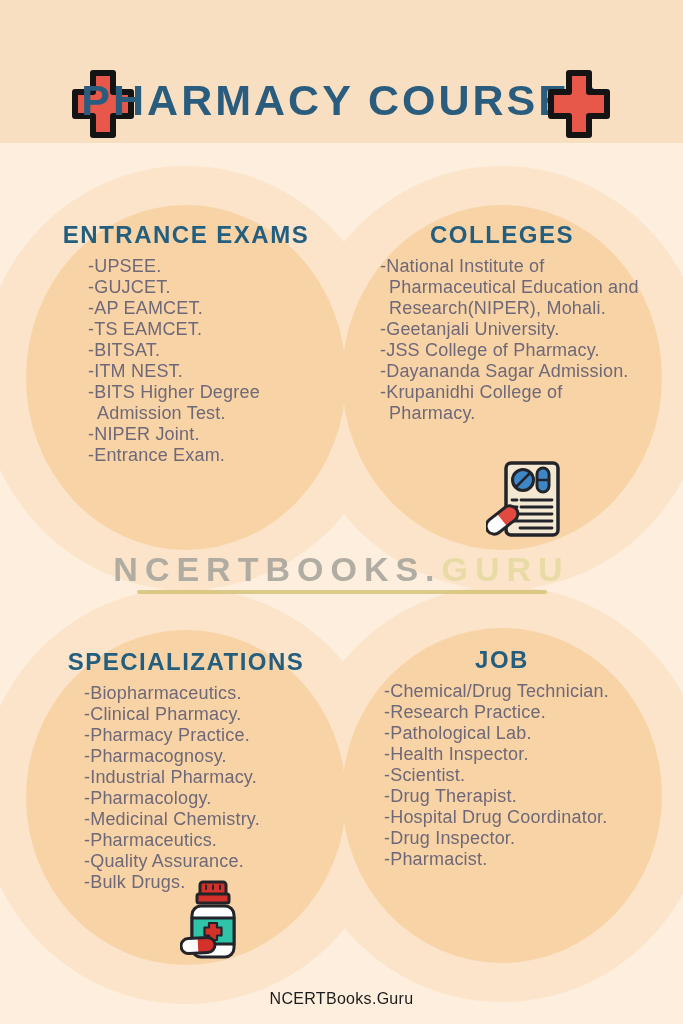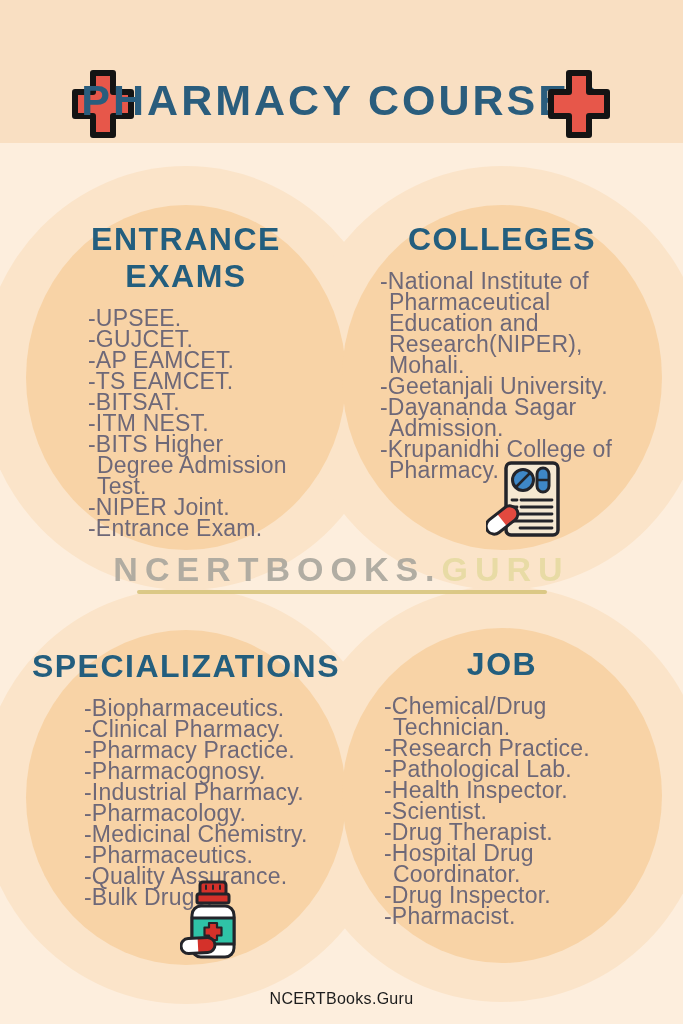--- a/index.html
+++ b/index.html
@@ -22,24 +22,24 @@
   }
   .g-tl{left:-20px;top:166px;width:412px;height:424px;}
   .g-tr{left:296px;top:166px;width:412px;height:424px;}
   .g-bl{left:-20px;top:588px;width:412px;height:416px;}
   .g-br{left:296px;top:586px;width:412px;height:416px;}
   .b-tl{left:26px;top:205px;width:320px;height:345px;padding-top:16px;}
   .b-tr{left:342px;top:205px;width:320px;height:345px;padding-top:16px;}
   .b-bl{left:26px;top:630px;width:320px;height:335px;padding-top:18px;}
   .b-br{left:342px;top:628px;width:320px;height:335px;padding-top:18px;}
   .bubble h2{
-    margin:0;text-align:center;font-size:32px;font-weight:800;letter-spacing:1.5px;
+    margin:0;text-align:center;font-size:24px;font-weight:800;letter-spacing:1.5px;
     color:var(--heading,#235e7e);
   }
-  .list{margin-top:13px;font-size:23px;line-height:21px;letter-spacing:.2px;color:var(--text,#6e6878);}
+  .list{margin-top:7px;font-size:18px;line-height:21px;letter-spacing:.2px;color:var(--text,#6e6878);}
   .list .li{padding-left:9px;text-indent:-9px;}
   .l-entrance{width:214px;margin-left:62px;}
   .l-colleges{width:264px;margin-left:38px;}
   .l-specializations{width:226px;margin-left:58px;}
   .l-job{width:270px;margin-left:42px;}
   .icon-rx{position:absolute;left:486px;top:460px;width:76px;height:80px;}
   .icon-bottle{position:absolute;left:180px;top:880px;width:66px;height:80px;}
   .watermark{
     position:absolute;left:0;top:551px;width:683px;text-align:center;
     font-size:34px;font-weight:800;letter-spacing:7px;line-height:36px;opacity:.9;
@@ -91,20 +91,21 @@
         <div class="li">-NIPER Joint.</div>
         <div class="li">-Entrance Exam.</div>
       </div>
   </section>
 
   <section class="bubble b-tr">
     <h2>COLLEGES</h2>
     <div class="list l-colleges">
         <div class="li">-National Institute of Pharmaceutical Education and Research(NIPER), Mohali.</div>
         <div class="li">-Geetanjali University.</div>
+        <div class="li">-JSS College of Pharmacy.</div>
         <div class="li">-Dayananda Sagar Admission.</div>
         <div class="li">-Krupanidhi College of Pharmacy.</div>
       </div>
   </section>
 
   <span class="icon-rx">
     <svg width="76" height="80" viewBox="0 0 76 80">
       <rect x="20" y="3" width="52" height="72" rx="5" fill="#f5e8d2" stroke="#23242a" stroke-width="3.5"></rect>
       <circle cx="37" cy="20" r="10.5" fill="#3e87c7" stroke="#23242a" stroke-width="3"></circle>
       <line x1="30" y1="27" x2="44" y2="13" stroke="#23242a" stroke-width="2.5"></line>

